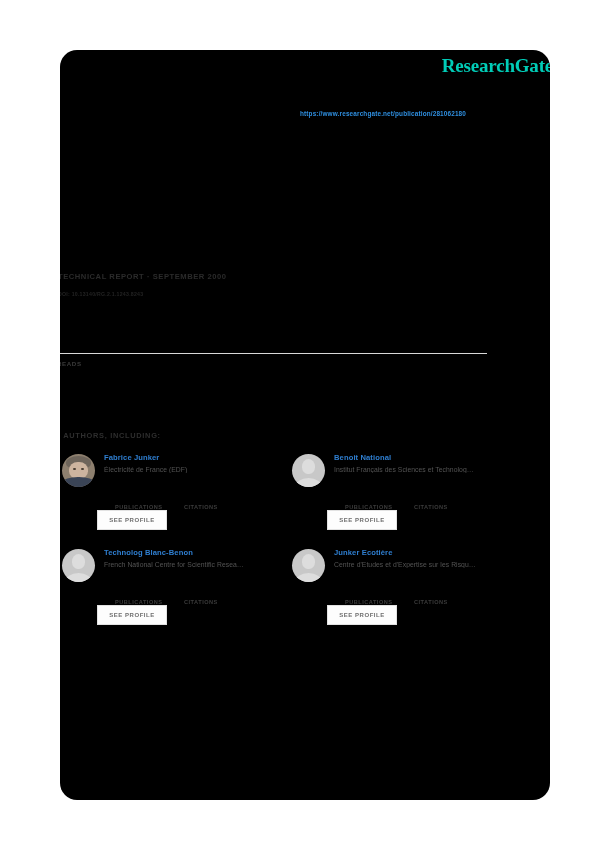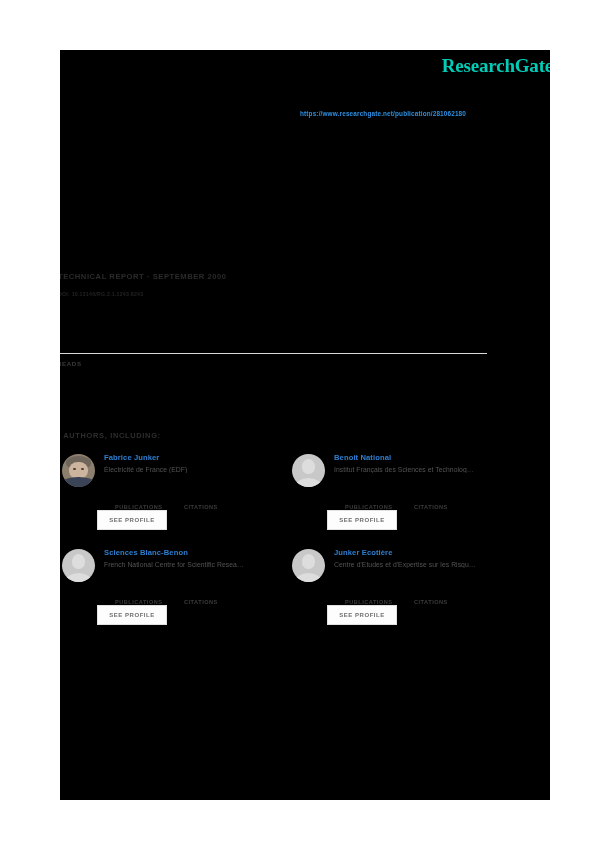--- a/index.html
+++ b/index.html
@@ -1,20 +1,20 @@
 <!DOCTYPE html>
 <html><head>
 <meta charset="utf-8">
 <style>
   html,body{margin:0;padding:0;background:#ffffff;}
   body{width:595px;height:842px;position:relative;overflow:hidden;
        font-family:"Liberation Sans",sans-serif;-webkit-font-smoothing:none;}
 
   
-  .panel{position:absolute;left:60px;top:50px;width:490px;height:750px;background:#000000;overflow:hidden;}
+  .panel{position:absolute;left:60px;top:50px;width:490px;height:750px;background:#000000;overflow:hidden;border-radius:17px;}
 
   
   .rg-logo{position:absolute;right:-3px;top:5px;font-family:"Liberation Serif",serif;
            font-size:19px;font-weight:700;color:#00ccb7;letter-spacing:-0.2px;white-space:nowrap;}
 
   
   .url{position:absolute;left:240px;top:60px;font-size:6.4px;color:#2f8fe0;
        letter-spacing:0.15px;white-space:nowrap;font-weight:700;}
 
   
@@ -141,21 +141,21 @@
         <div class="see-profile">SEE PROFILE</div>
       </div>
     </div>
 
     <div class="auth-row">
       <div class="auth-card c0">
         <div class="avatar">
           <div class="ph-head"></div>
             <div class="ph-body"></div>
         </div>
-        <div class="auth-name">Sciences Blanc-Benon</div>
+        <div class="auth-name">Technolog Blanc-Benon</div>
         <div class="auth-inst">French National Centre for Scientific Resea…</div>
         <div class="stat-row">
           <div class="stat pub">
             <span class="stat-num"></span>
             <span class="stat-lab">PUBLICATIONS</span>
           </div>
           <div class="stat cit">
             <span class="stat-num"></span>
             <span class="stat-lab">CITATIONS</span>
           </div>

